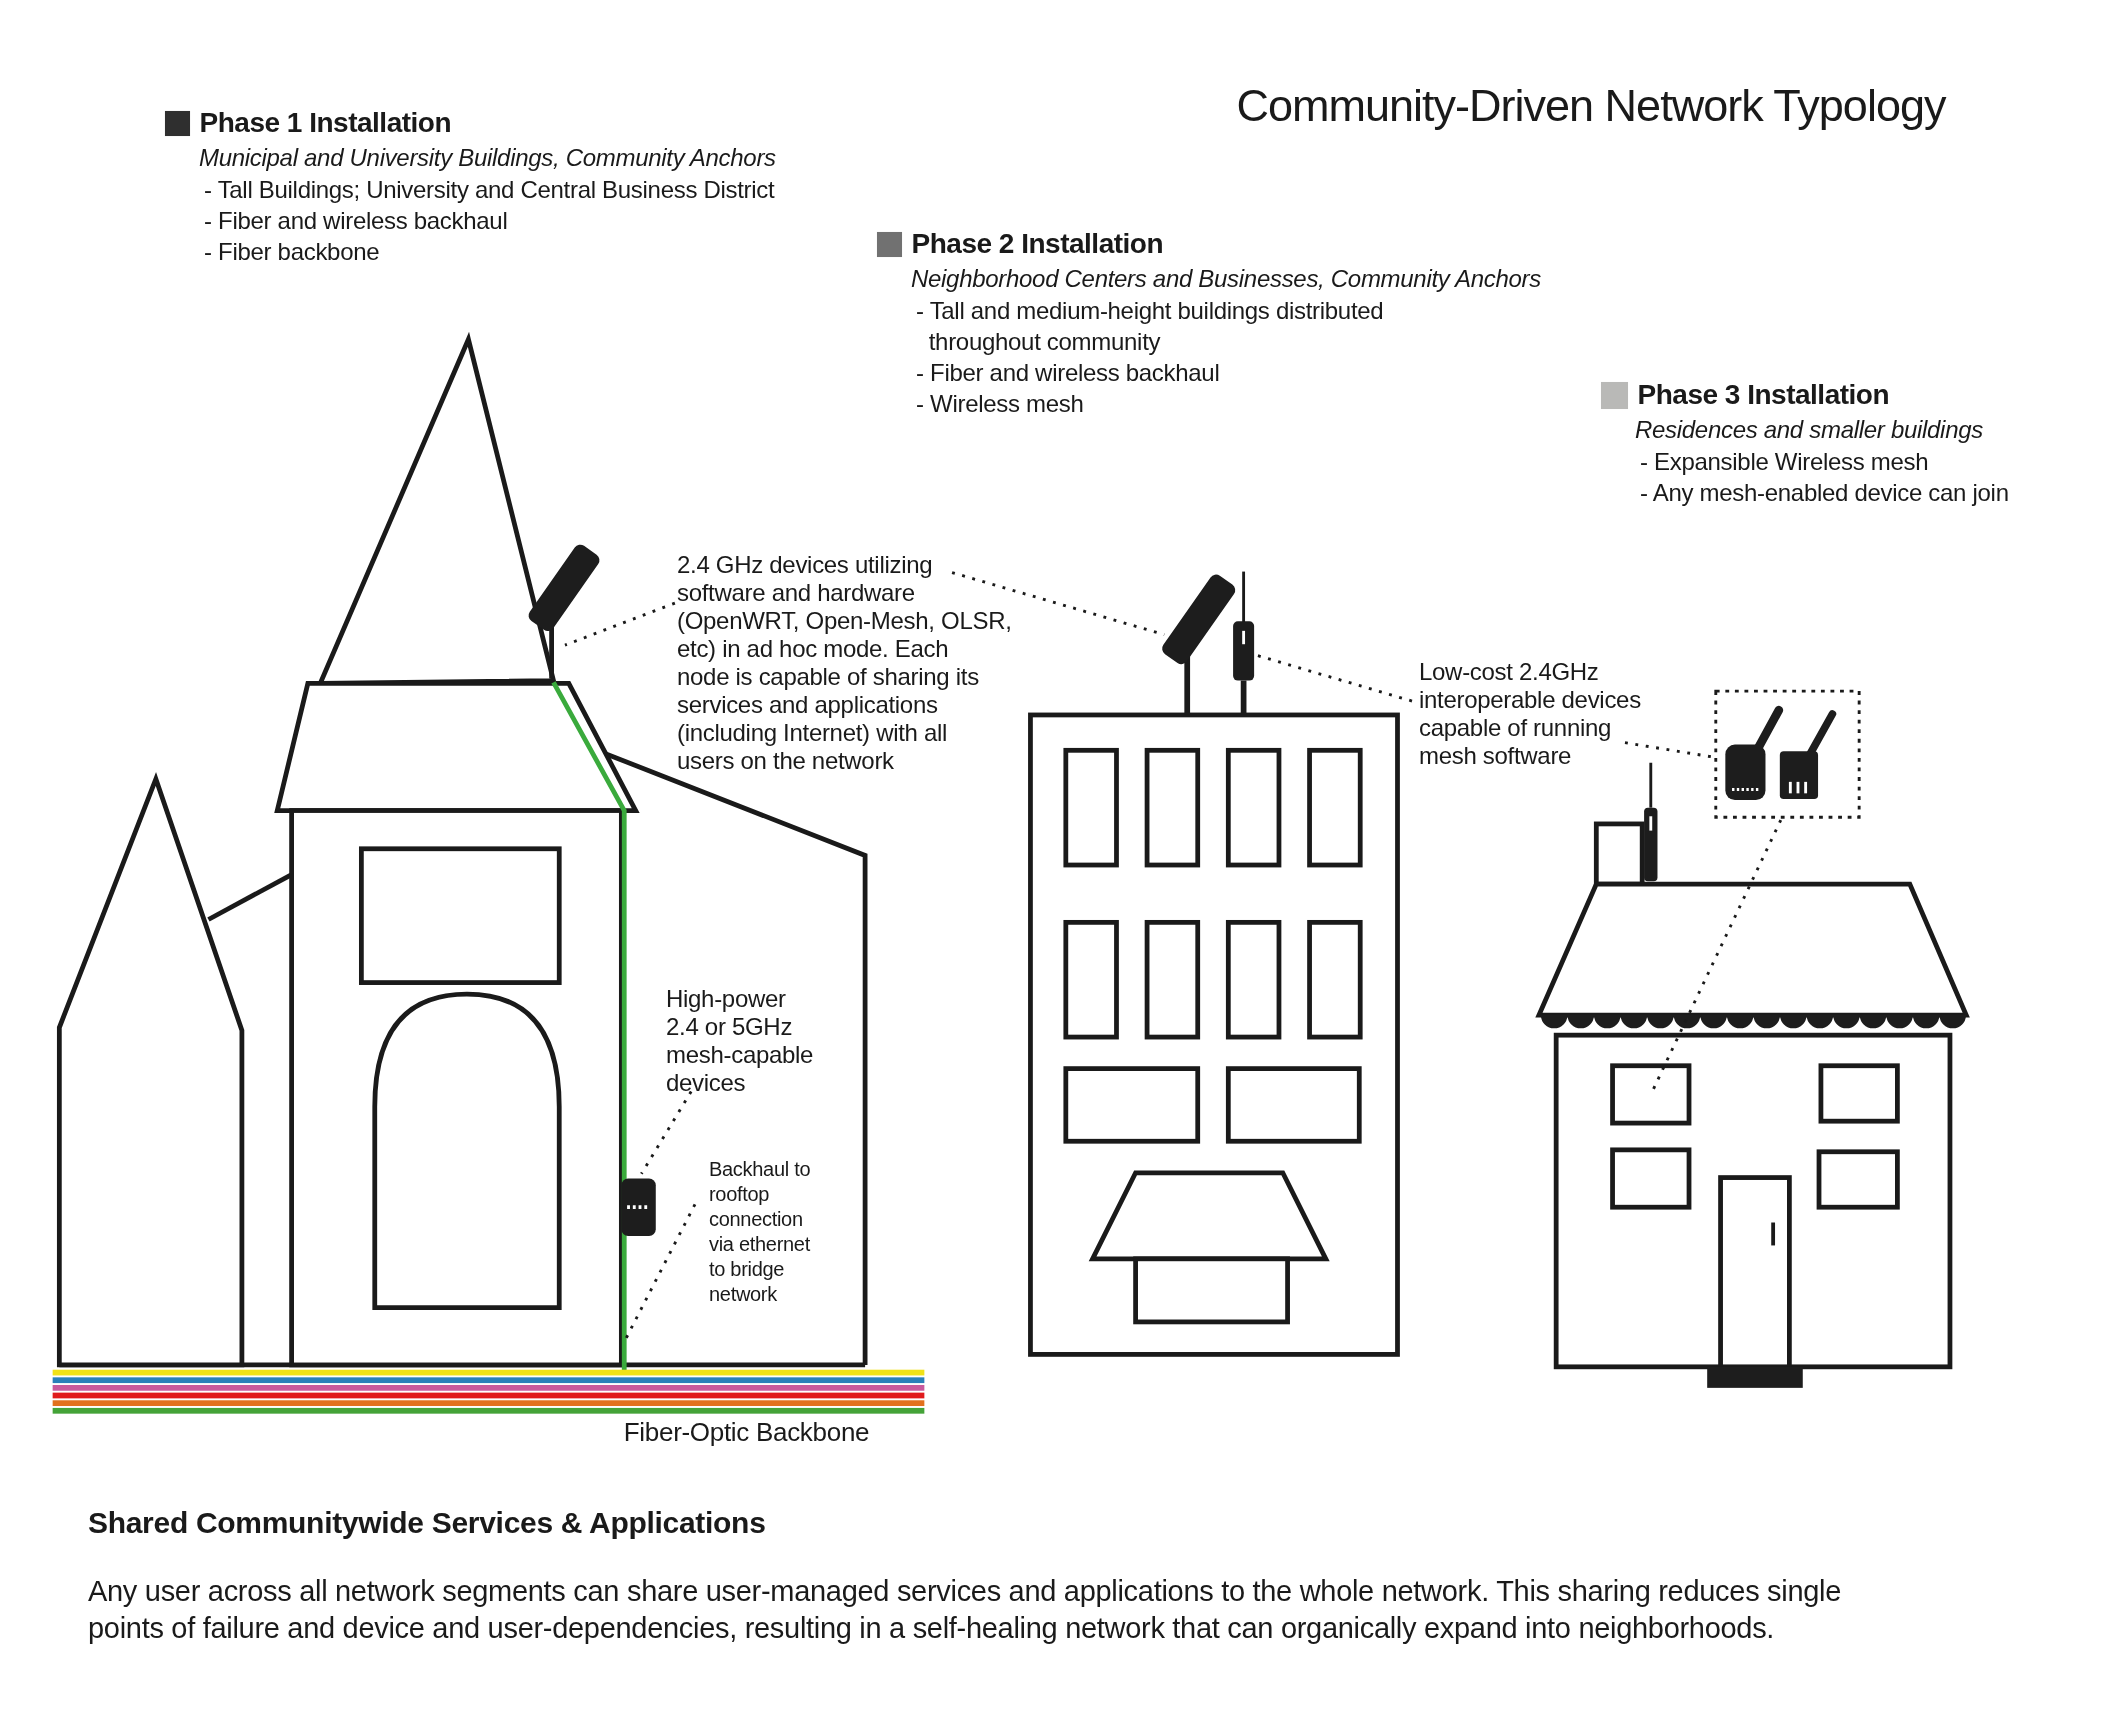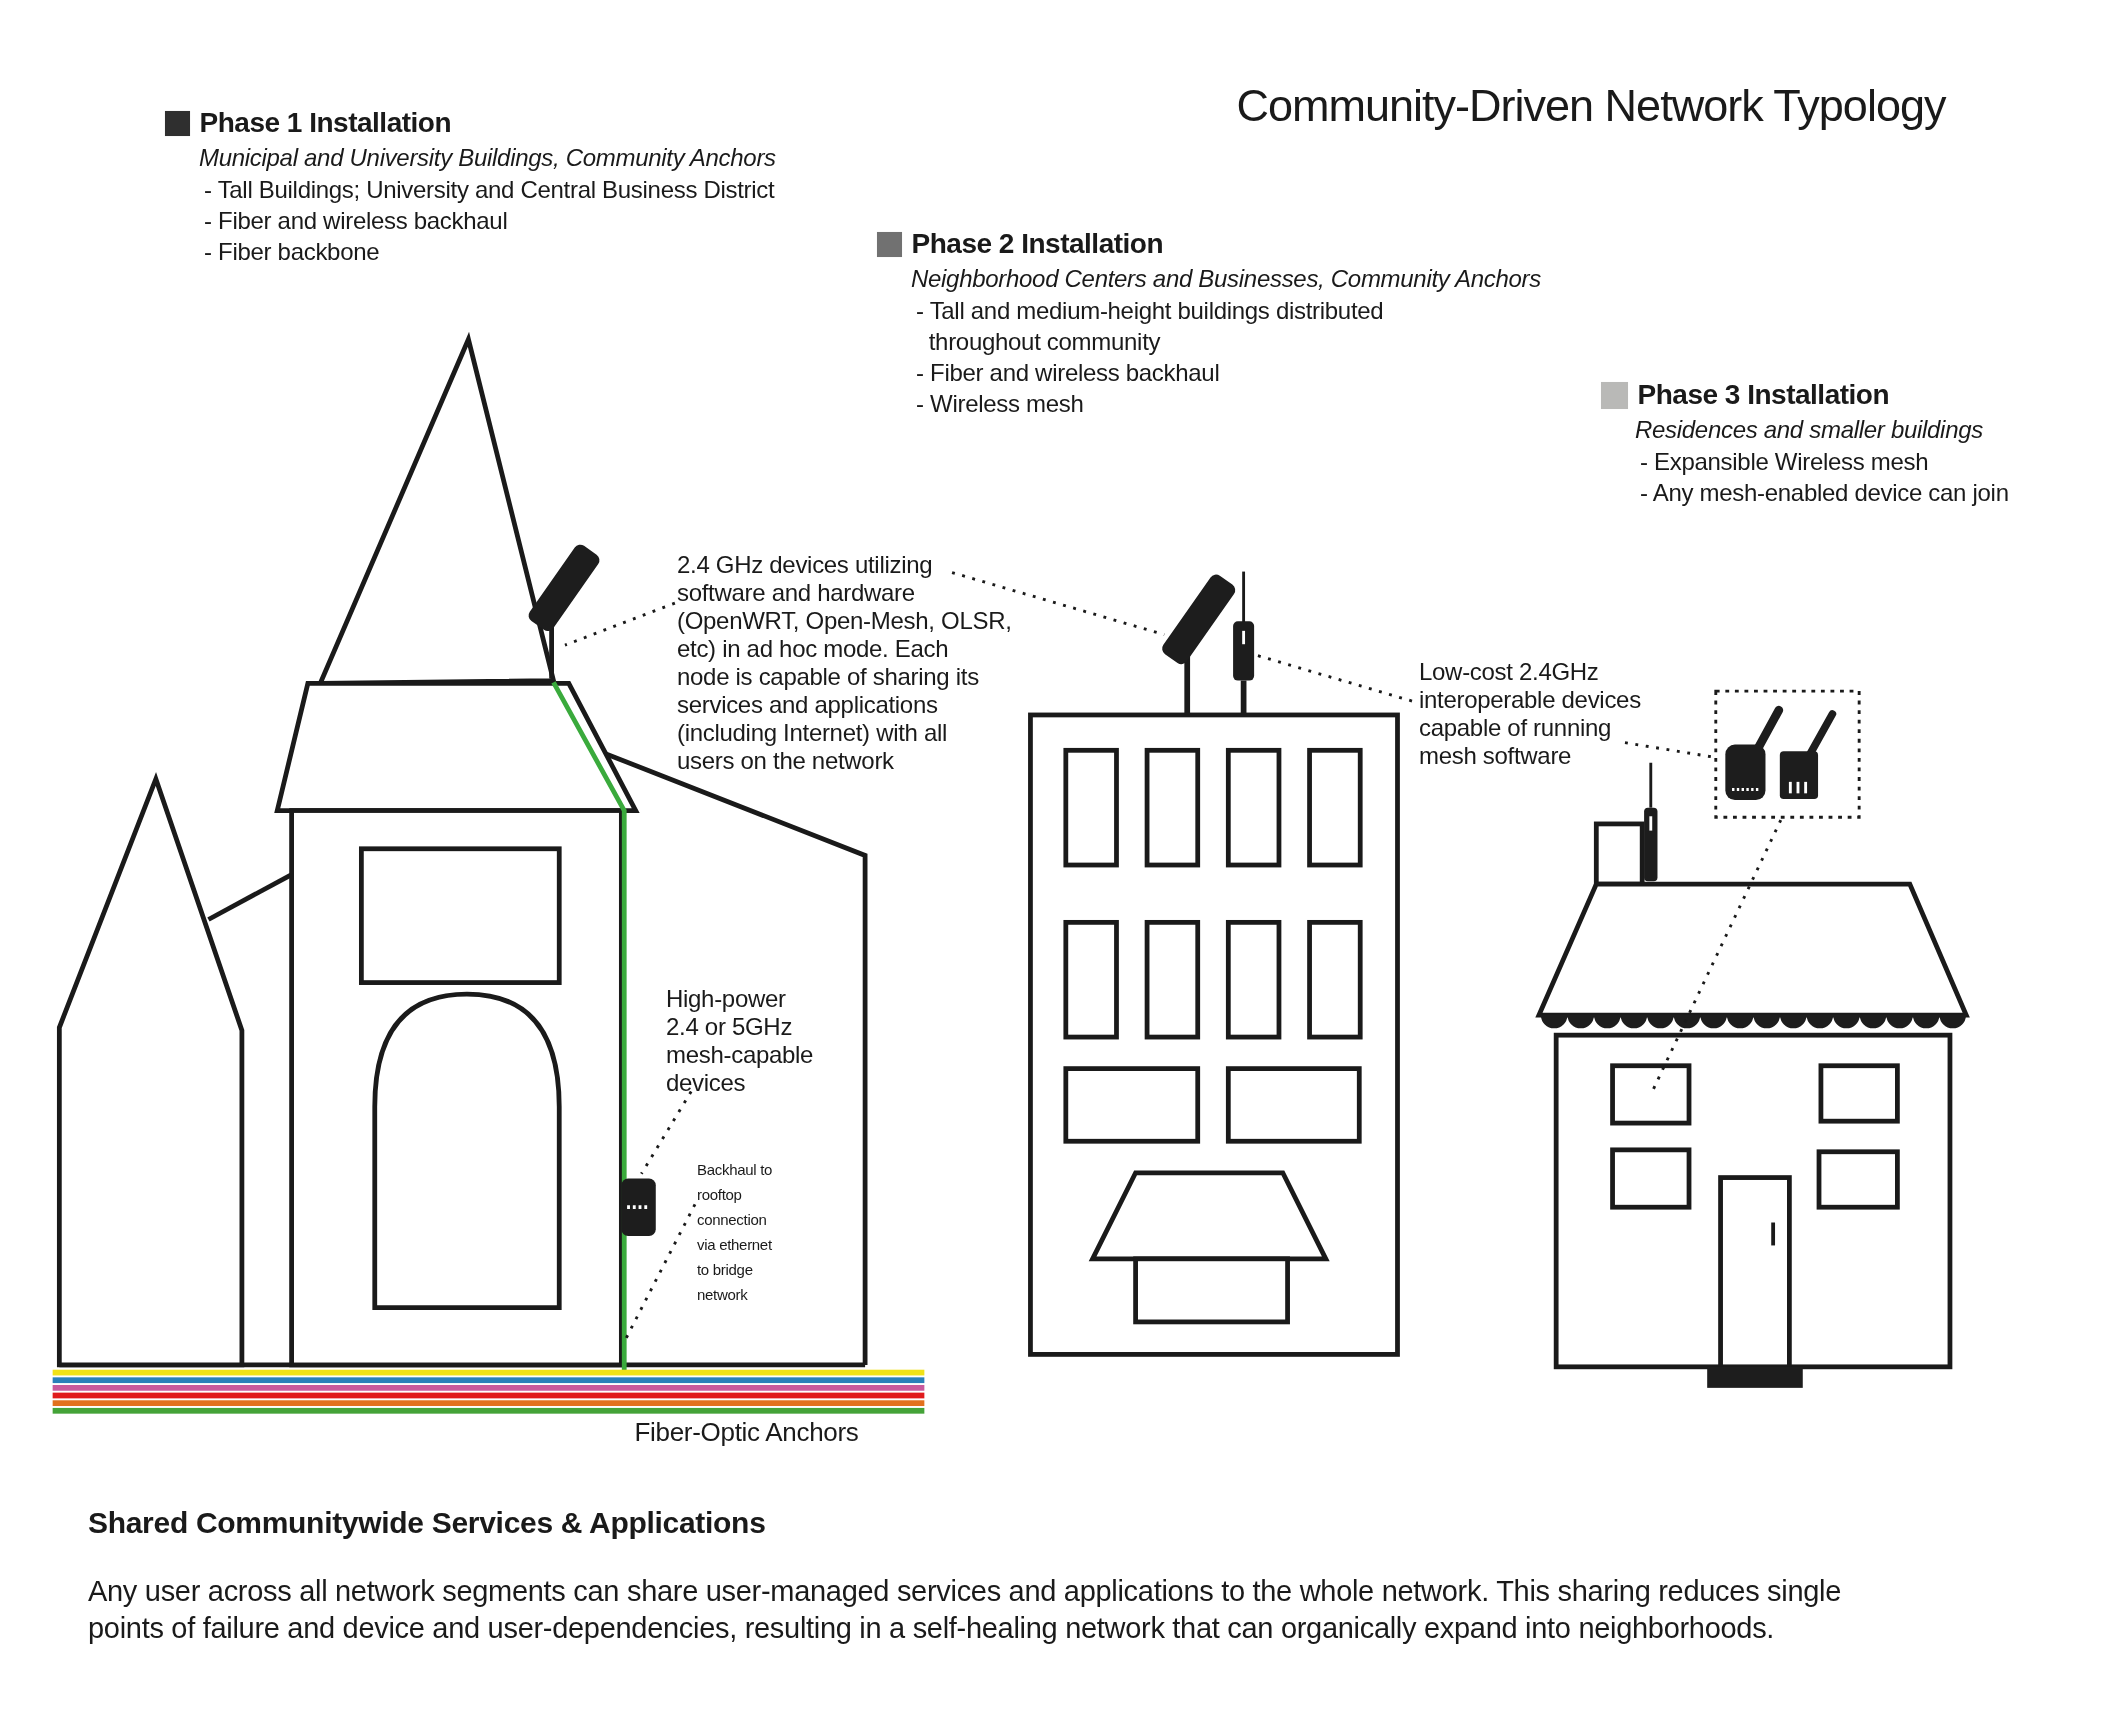--- a/index.html
+++ b/index.html
@@ -12,21 +12,21 @@
   .main-title{
     width:860px;text-align:center;font-size:45px;letter-spacing:-1px;
     color:var(--ink);white-space:nowrap;
   }
   .phase .hdr{display:flex;align-items:center;gap:8.6px;}
   .phase .hdr .ttl{font-size:28px;font-weight:bold;letter-spacing:-0.5px;white-space:nowrap;}
   .phase .sub{margin:4.8px 0 1.9px 35px;font-size:24px;font-style:italic;letter-spacing:-0.3px;white-space:nowrap;}
   .phase .item{margin-left:40px;font-size:24px;line-height:31px;letter-spacing:-0.3px;white-space:pre;}
   .ann{font-size:24px;line-height:28px;letter-spacing:-0.3px;}
   .ann div{white-space:nowrap;}
-  .ann.small{font-size:15px;line-height:25px;}
+  .ann.small{font-size:20px;line-height:25px;margin-left:12px;}
   .backbone-label{width:287px;text-align:center;font-size:26px;letter-spacing:-0.3px;white-space:nowrap;}
   .footer-heading{font-size:30px;font-weight:bold;letter-spacing:-0.3px;white-space:nowrap;}
   .footer-body div{font-size:29px;line-height:37px;letter-spacing:-0.3px;white-space:nowrap;}
 </style>
 </head>
 <body>
 
 <div class="page">
 
   <svg class="diagram" width="2124" height="1731" viewBox="0 0 2222 1811">
@@ -203,21 +203,21 @@
     <div>network</div>
   </div>
 
   <div class="abs ann" style="left:1419px;top:658px;">
     <div>Low-cost 2.4GHz</div>
     <div>interoperable devices</div>
     <div>capable of running</div>
     <div>mesh software</div>
   </div>
 
-  <div class="abs backbone-label" style="left:603px;top:1417px;">Fiber-Optic Anchors</div>
+  <div class="abs backbone-label" style="left:603px;top:1417px;">Fiber-Optic Backbone</div>
 
   <div class="abs footer-body" style="left:88px;top:1573px;">
     <div>Any user across all network segments can share user-managed services and applications to the whole network. This sharing reduces single</div>
     <div>points of failure and device and user-dependencies, resulting in a self-healing network that can organically expand into neighborhoods.</div>
   </div>
   <div class="abs footer-heading" style="left:88px;top:1506px;">Shared Communitywide Services &amp; Applications</div>
 
 </div>
 
 

